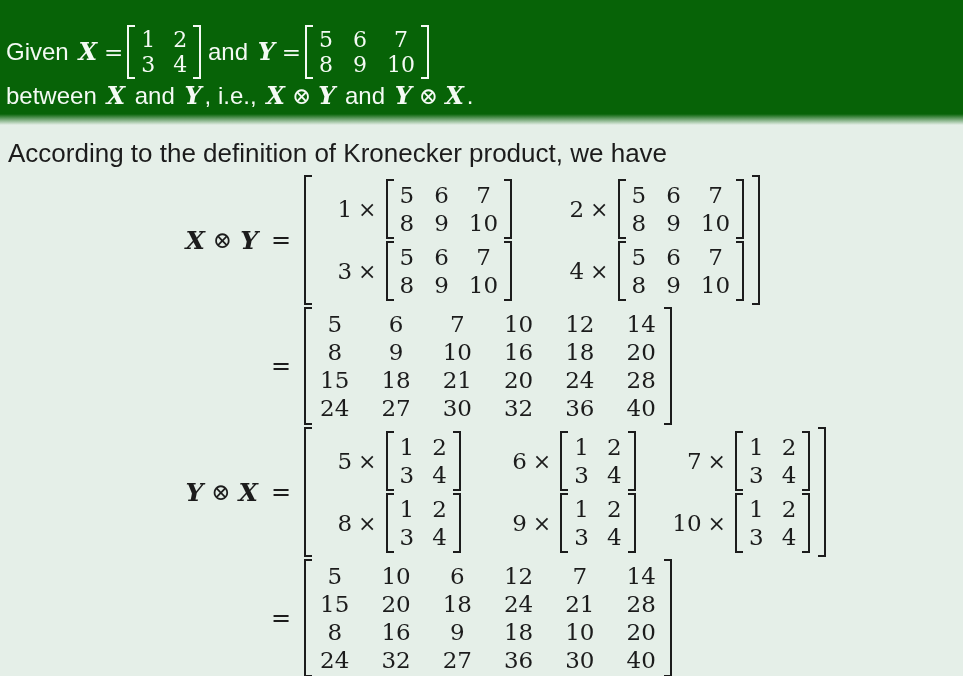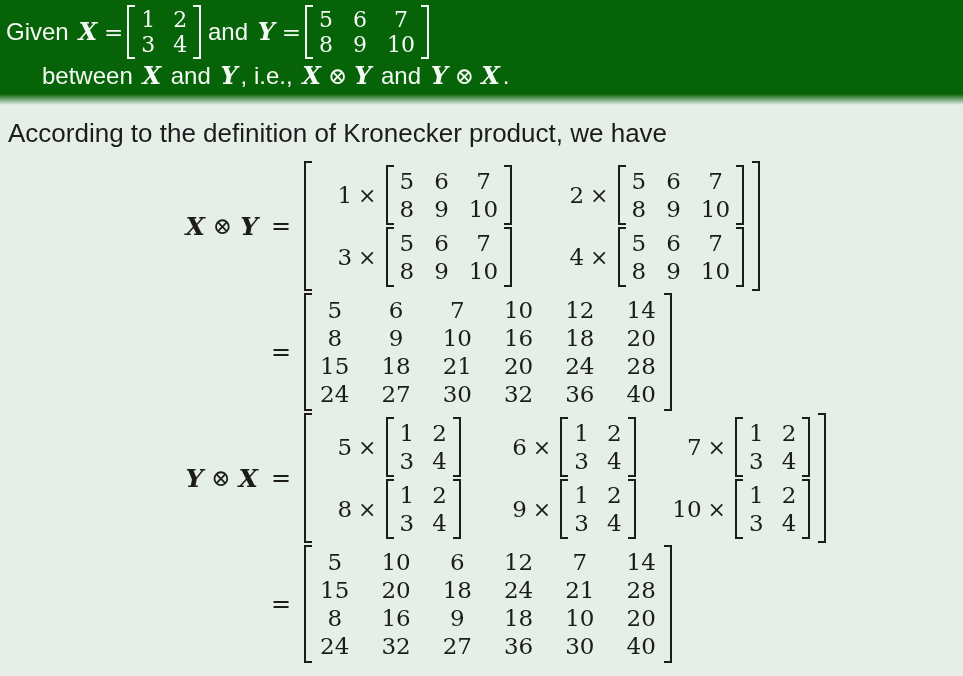--- a/index.html
+++ b/index.html
@@ -10,37 +10,37 @@
     color:#1c1c1c;
   }
   
   .hdr{
     background:#076307;
     color:#f4faf4;
     padding:4px 6px 2px 6px;
   }
   .hdr-grad{height:11px;background:linear-gradient(#076307,#e5efe8);}
   .hline{display:flex;align-items:center;font-size:24px;line-height:28px;white-space:pre;}
-  .hline1{min-height:56px;}
-  .hline2{min-height:32px;margin-left:36px;}
+  .hline1{min-height:56px;margin-top:20px;}
+  .hline2{min-height:32px;}
   .hvar{font-family:"DejaVu Serif",serif;font-style:italic;font-weight:700;font-size:24px;padding:0 3px;}
   .hsym{font-family:"DejaVu Serif",serif;font-size:23px;padding:0 4px;}
   
   .matrix{display:inline-flex;align-items:stretch;vertical-align:middle;}
   .bk{width:6px;flex:0 0 6px;}
   .bl{border-left:2px solid;border-top:2px solid;border-bottom:2px solid;}
   .br{border-right:2px solid;border-top:2px solid;border-bottom:2px solid;}
   .mgrid{display:grid;align-self:center;justify-items:center;padding:2px 6px;}
   .mgrid span{font-family:"DejaVu Serif",serif;font-size:23px;line-height:28px;}
   .hdr .mgrid span{font-size:22px;line-height:25px;}
   .g-res{column-gap:32px;padding:3px 8px;}
   .g-in3{column-gap:20px;}
   .g-in2{column-gap:18px;}
   
-  .intro{font-size:26px;line-height:32px;margin:12px 0 12px 8px;}
+  .intro{font-size:26px;line-height:32px;margin:12px 0 6px 8px;}
   .eqrow{display:flex;align-items:center;margin:2px 0 2px 158px;}
   .lhs{width:100px;display:flex;justify-content:flex-end;align-items:center;flex:0 0 100px;}
   .mvar{font-family:"DejaVu Serif",serif;font-style:italic;font-weight:700;font-size:25px;}
   .otimes{font-family:"DejaVu Serif",serif;font-size:23px;margin:0 8px;}
   .eqsign{font-family:"DejaVu Serif",serif;font-size:24px;margin:0 13px;}
   .terms{display:grid;align-items:center;padding:4px 8px;row-gap:2px;}
   .cols2{grid-template-columns:auto auto;column-gap:40px;}
   .cols3{grid-template-columns:auto auto auto;column-gap:34px;}
   .term{display:inline-flex;align-items:center;}
   .coef{font-family:"DejaVu Serif",serif;font-size:23px;min-width:32px;text-align:right;}

